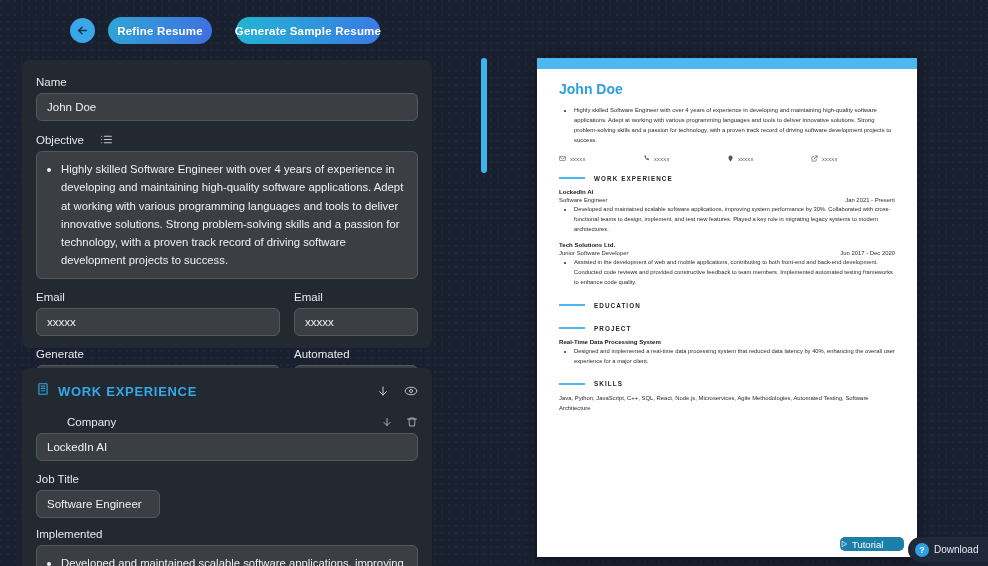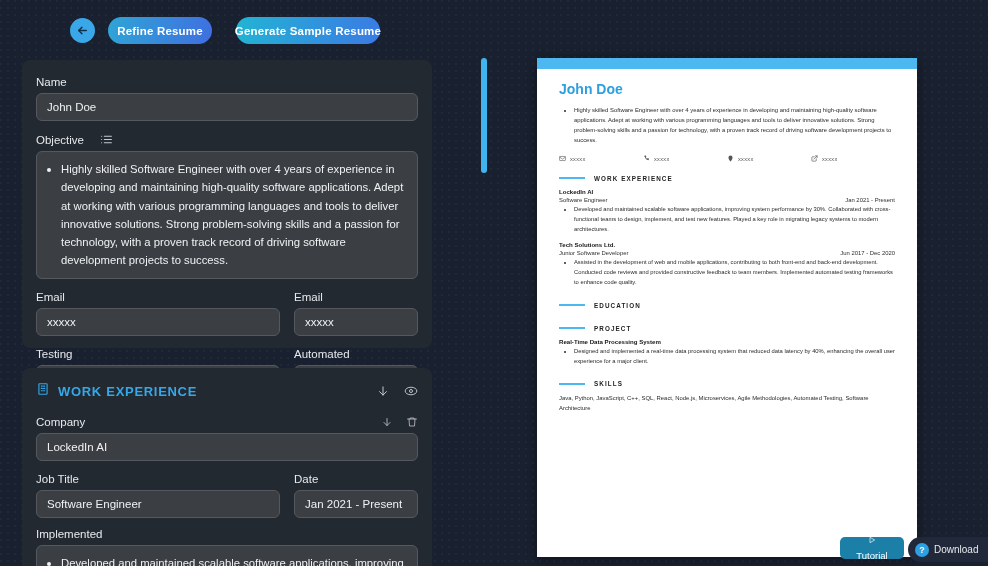--- a/index.html
+++ b/index.html
@@ -75,21 +75,21 @@
   .icon-btn { cursor:pointer; display:inline-flex; align-items:center; }
 
   .sec-head {
     display:flex; align-items:center; gap:8px; margin-bottom:16px;
   }
   .sec-title {
     color:#34a8e8; font-size:13px; font-weight:700; letter-spacing:.7px;
   }
   .sec-actions { margin-left:auto; display:flex; align-items:center; gap:14px; }
 
-  .field-hdr { display:flex; margin-bottom:5px; }
+  .field-hdr { display:flex; margin-bottom:5px;margin-left:31px; }
   .field-hdr .fld-label { margin-bottom:0; }
   .field-hdr .acts { margin-left:auto; display:flex; gap:13px; align-items:center; }
 
   
   .drag-handle {
     position:absolute; left:481px; top:58px; width:6px; height:115px;
     background:#3fb5f0; border-radius:3px; cursor:col-resize;
   }
 
   
@@ -119,24 +119,24 @@
   .pv-line { display:flex; justify-content:space-between; margin-top:2.5px; }
   .pv-role { color:#303030; font-size:5.9px; }
   .pv-date { color:#303030; font-size:5.9px; }
   .pv-bul { color:#2a2a2a; font-size:5.8px; line-height:1.7;
             margin:2px 0 0 9px; padding-left:6px; }
   .pv-skills { color:#2a2a2a; font-size:5.9px; line-height:1.7; margin-top:4px; }
   .pv-proj-title { color:#161616; font-size:6.1px; font-weight:700; margin-top:5px; }
 
   
   .tutorial-btn {
-    position:absolute; left:840px; top:537px; width:64px; height:22px;
+    position:absolute; left:840px; top:537px; width:64px; height:14px;
     background:#1b7fa8; border-radius:5px;
-    display:flex; align-items:center; justify-content:center; gap:4px;
-    color:#fff; font-size:9.5px; cursor:pointer;flex-direction:column;
+    display:flex; align-items:center; gap:4px;
+    color:#fff; font-size:9.5px; cursor:pointer;
   }
   .support-btn {
     position:absolute; left:908px; top:537px; width:80px; height:25px;
     background:#20283a; border-radius:13px 0 0 13px;
     display:flex; align-items:center; gap:5px; padding-left:7px;
     color:#e8eaee; font-size:10px; cursor:pointer;
   }
   .qmark {
     width:14px; height:14px; border-radius:50%; background:#2e9fe0;
     color:#fff; font-size:9px; font-weight:700;
@@ -191,21 +191,21 @@
         <div class="inp">xxxxx</div>
       </div>
       <div>
         <label class="fld-label">Email</label>
         <div class="inp">xxxxx</div>
       </div>
     </div>
 
     <div class="row2 mt12">
       <div>
-        <label class="fld-label">Testing</label>
+        <label class="fld-label">Generate</label>
         <div class="inp">xxxxx</div>
       </div>
       <div>
         <label class="fld-label">Automated</label>
         <div class="inp">xxxxx</div>
       </div>
     </div>
   </div>
 
   <div class="panel" id="panel-work">
@@ -252,24 +252,20 @@
         </span>
       </span>
     </div>
     <div class="inp">LockedIn AI</div>
 
     <div class="row2 mt12">
       <div>
         <label class="fld-label">Job Title</label>
         <div class="inp">Software Engineer</div>
       </div>
-      <div>
-        <label class="fld-label">Date</label>
-        <div class="inp">Jan 2021 - Present</div>
-      </div>
     </div>
 
     <div class="mt10">
       <label class="fld-label">Implemented</label>
       <div class="ta">
         <ul>
           <li>Developed and maintained scalable software applications, improving system performance by 30%. Collaborated with cross-functional teams to design,</li>
         </ul>
       </div>
     </div>

